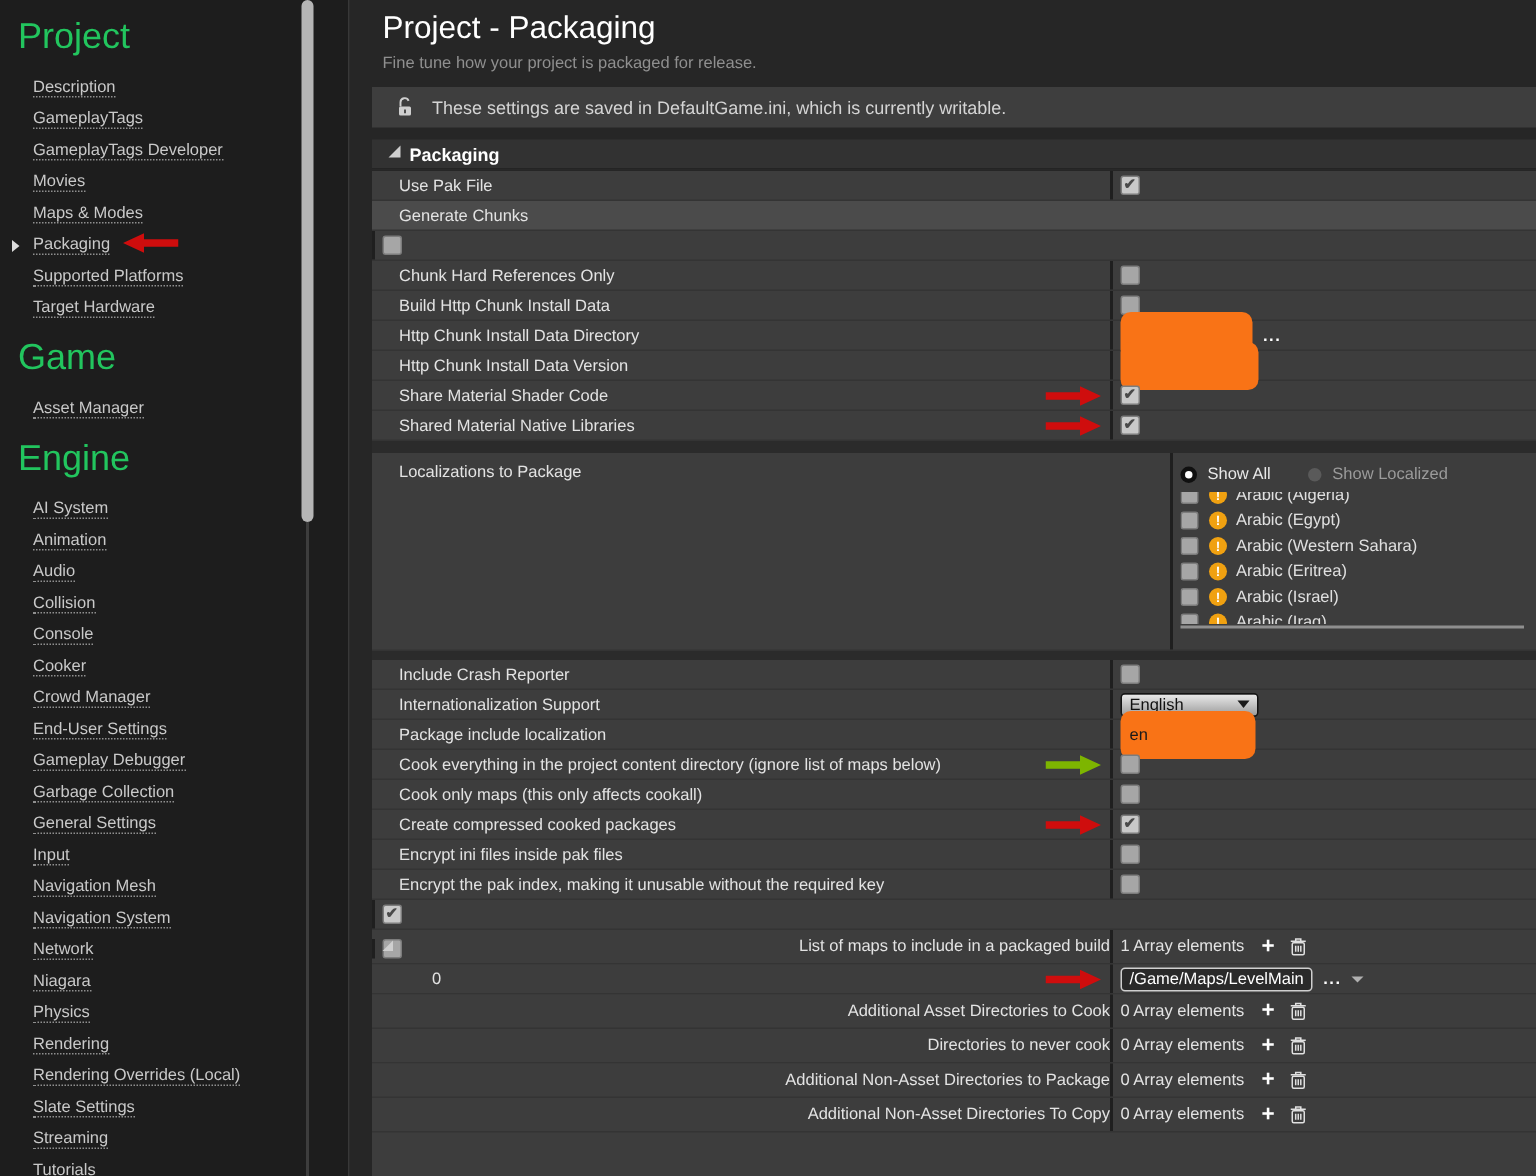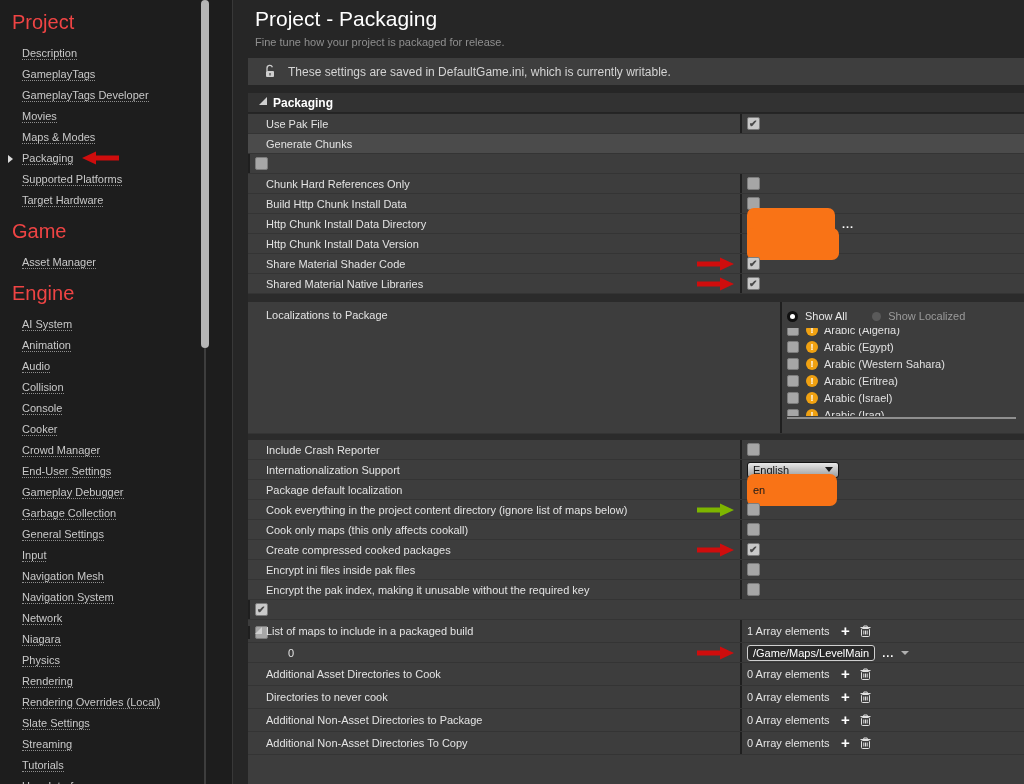--- a/index.html
+++ b/index.html
@@ -5,21 +5,21 @@
   * { box-sizing: border-box; }
   html,body { margin:0; padding:0; }
   body {
     width:1024px; height:784px; overflow:hidden; position:relative;
     background:#262626; font-family:"Liberation Sans", sans-serif;
   }
   
   #sidebar { position:absolute; left:0; top:0; width:233px; height:784px;
     background:#1d1d1d; border-right:1px solid #383838; overflow:hidden; }
   #sb-inner { padding:2px 0 0 12px; }
-  .sb-title { font-size:20px; color:#ef4444; margin:9px 0 9px 0; font-weight:400; }
+  .sb-title { font-size:24px; color:#22c55e; margin:9px 0 9px 0; font-weight:400; }
   .nav-item { position:relative; height:21px; line-height:21px; padding-left:10px;
     font-size:11px; white-space:nowrap; }
   .nav-item .lnk { color:#c9c9c9; border-bottom:1px dotted #8f8f8f; cursor:pointer; }
   .nav-tri { position:absolute; left:-4px; top:7px; width:0; height:0;
     border-left:5px solid #dcdcdc; border-top:4px solid transparent; border-bottom:4px solid transparent; }
   .nav-arrow { vertical-align:-3px; margin-left:8px; }
   #sb-thumb { position:absolute; left:201px; top:0; width:8px; height:348px;
     background:#b5b5b5; border-radius:4px; }
   #sb-track { position:absolute; left:204px; top:348px; width:2px; bottom:0; background:#3d3d3d; }
   
@@ -34,21 +34,21 @@
     background:#323232; display:flex; align-items:center; border-bottom:1px solid #242424; cursor:pointer; }
   .sec-tri { width:0; height:0; border-bottom:8px solid #cfcfcf; border-left:8px solid transparent;
     margin:0 6px 3px 11px; }
   .sec-title { font-size:12px; font-weight:bold; color:#ffffff; }
   #rows { position:absolute; left:14px; right:0; top:114px; bottom:0; background:#3d3d3d; overflow:hidden; }
   
   .gap { background:#2b2b2b; }
   .row { display:flex; border-bottom:1px solid #343434; height:20px; background:#3d3d3d; }
   .row.hl { background:#4b4b4b;flex-direction:column; }
   .row.arr { height:23px; }
-  .row.arr .lbl { line-height:23px; }
+  .row.arr .lbl { line-height:23px;text-align:right; }
   .row .lbl { flex:0 0 492px; width:492px; position:relative; padding-left:18px;
     font-size:11px; color:#e3e3e3; line-height:20px; white-space:nowrap; overflow:hidden; }
   .row .lbl.indent { padding-left:40px; }
   .row .val { flex:1 1 auto; border-left:2px solid #1f1f1f; padding-left:5px;
     display:flex; align-items:center; position:relative; }
   .exp-tri { position:absolute; left:7px; top:7px; width:0; height:0;
     border-bottom:7px solid #cfcfcf; border-left:7px solid transparent; }
   .arrow-note { position:absolute; right:5px; top:3px; }
   .cb { width:13px; height:13px; background:#a6a6a6; border:1px solid #7c7c7c;
     border-radius:2px; position:relative; cursor:pointer; flex:0 0 auto; }
@@ -271,21 +271,21 @@
       <div class="row">
         <div class="lbl"><span>Internationalization Support</span></div>
         <div class="val">
           <div class="combo">
             <span>English</span>
             <span class="caret"></span>
           </div>
         </div>
       </div>
       <div class="row">
-        <div class="lbl"><span>Package default localization</span></div>
+        <div class="lbl"><span>Package include localization</span></div>
         <div class="val">
           <input class="field" type="text" value="en" style="width: 90px;">
         </div>
       </div>
       <div class="row">
         <div class="lbl"><span>Cook everything in the project content directory (ignore list of maps below)</span><span class="arrow-note"><svg width="38" height="14">
               <polygon points="0,4.5 23,4.5 23,0.5 37,7 23,13.5 23,9.5 0,9.5" fill="#7db500"></polygon>
             </svg></span></div>
         <div class="val">
           <span class="cb"></span>

